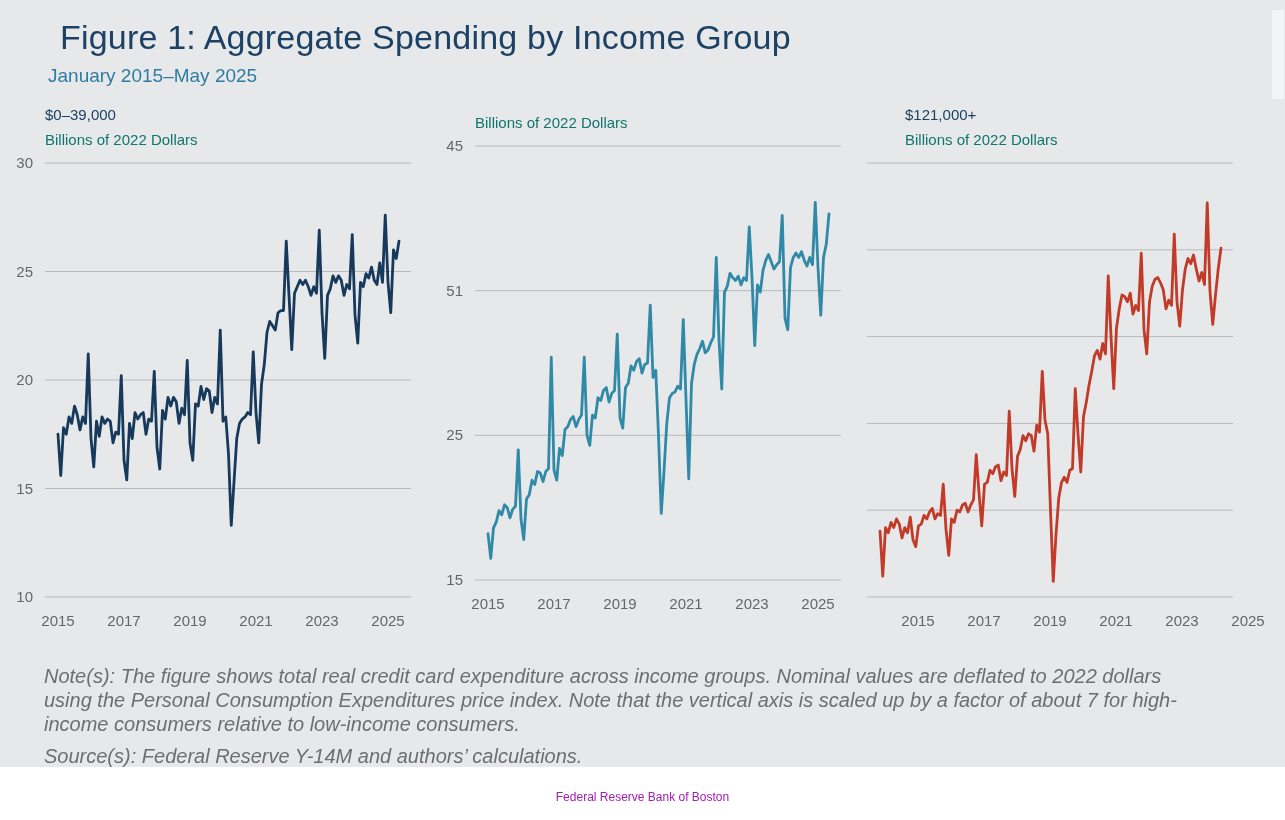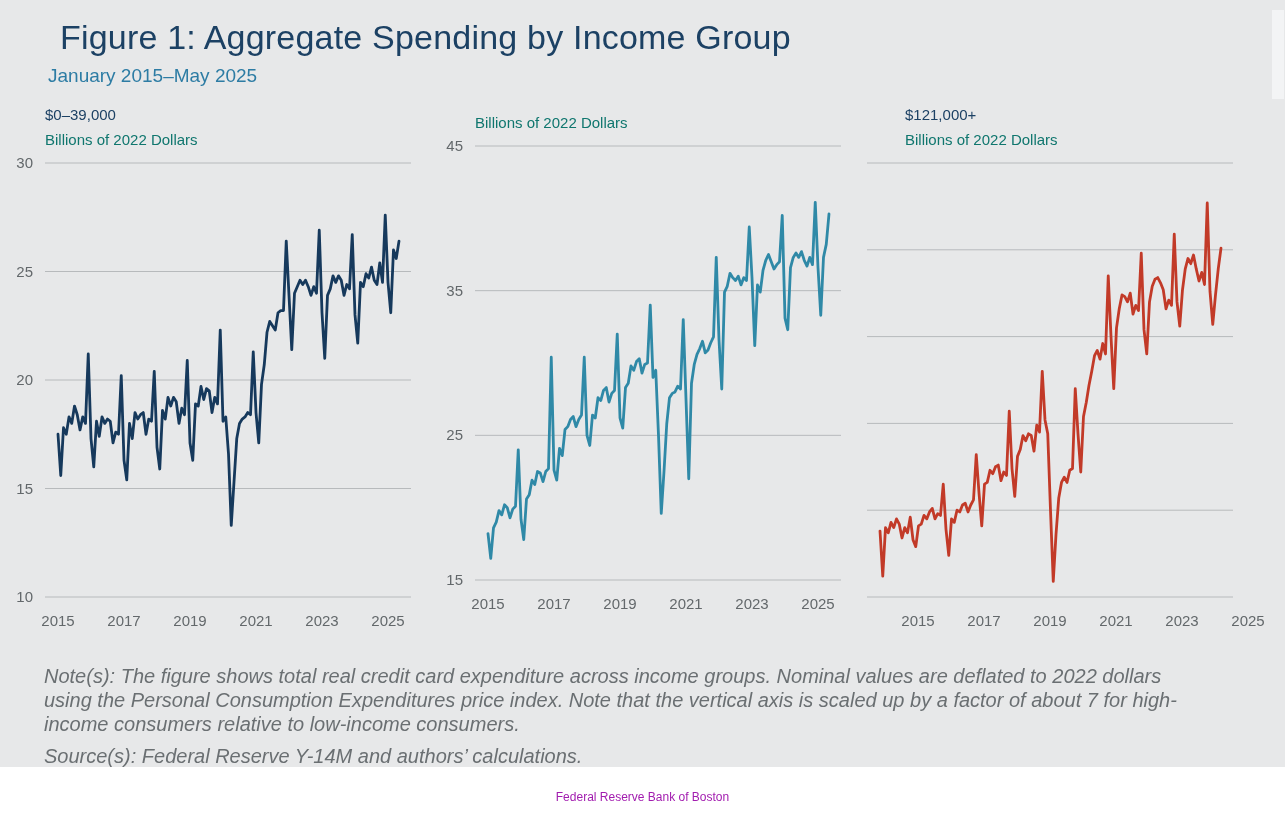--- a/index.html
+++ b/index.html
@@ -156,21 +156,21 @@
         </div>
     </div>
 
     <div class="panel">
       <div class="panel-header">
         <div class="panel-unit">Billions of 2022 Dollars</div>
       </div>
       <div class="chart-area">
         <div class="y-axis">
             <div class="y-tick" style="top: 1px;">45</div>
-            <div class="y-tick" style="top: 145.667px;">35</div>
+            <div class="y-tick" style="top: 145.667px;">51</div>
             <div class="y-tick" style="top: 290.333px;">25</div>
             <div class="y-tick" style="top: 435px;">15</div>
           </div>
         <svg class="plot" viewBox="0 0 366 455">
             <line x1="0" x2="366" y1="10" y2="10" stroke="#b7babc" stroke-width="1"></line>
             <line x1="0" x2="366" y1="154.66666666666666" y2="154.66666666666666" stroke="#b7babc" stroke-width="1"></line>
             <line x1="0" x2="366" y1="299.3333333333333" y2="299.3333333333333" stroke="#b7babc" stroke-width="1"></line>
             <line x1="0" x2="366" y1="444" y2="444" stroke="#b7babc" stroke-width="1"></line>
             <polyline points="13.00,397.71 15.75,422.30 18.50,391.92 21.25,386.13 24.00,374.56 26.75,378.90 29.50,368.77 32.25,371.67 35.00,381.79 37.75,373.11 40.50,370.22 43.25,313.80 46.00,383.24 48.75,403.49 51.50,362.99 54.25,358.65 57.00,344.18 59.75,348.52 62.50,335.50 65.25,336.95 68.00,345.63 70.75,335.50 73.50,332.61 76.25,221.21 79.00,334.05 81.75,344.18 84.50,312.35 87.25,319.59 90.00,293.55 92.75,290.65 95.50,283.42 98.25,280.53 101.00,290.65 103.75,283.42 106.50,279.08 109.25,221.21 112.00,299.33 114.75,309.46 117.50,279.08 120.25,281.97 123.00,261.72 125.75,264.61 128.50,254.49 131.25,251.59 134.00,266.06 136.75,257.38 139.50,254.49 142.25,198.07 145.00,281.97 147.75,292.10 150.50,251.59 153.25,247.25 156.00,229.89 158.75,234.23 161.50,225.55 164.25,222.66 167.00,237.13 169.75,228.45 172.50,227.00 175.25,169.13 178.00,241.47 180.75,234.23 183.50,299.33 186.25,377.45 189.00,335.50 191.75,287.76 194.50,261.72 197.25,257.38 200.00,255.93 202.75,250.15 205.50,253.04 208.25,183.60 211.00,263.17 213.75,342.73 216.50,247.25 219.25,228.45 222.00,218.32 224.75,212.53 227.50,205.30 230.25,216.87 233.00,213.98 235.75,206.75 238.50,200.96 241.25,121.39 244.00,203.85 246.75,253.04 249.50,156.11 252.25,150.33 255.00,137.31 257.75,141.65 260.50,144.54 263.25,140.20 266.00,148.88 268.75,141.65 271.50,144.54 274.25,91.01 277.00,141.65 279.75,209.64 282.50,148.88 285.25,156.11 288.00,134.41 290.75,124.29 293.50,118.50 296.25,125.73 299.00,132.97 301.75,128.63 304.50,125.73 307.25,79.44 310.00,182.15 312.75,193.73 315.50,131.52 318.25,121.39 321.00,117.05 323.75,121.39 326.50,115.61 329.25,124.29 332.00,130.07 334.75,121.39 337.50,128.63 340.25,66.42 343.00,131.52 345.75,179.26 348.50,121.39 351.25,108.37 354.00,77.99" fill="none" stroke="#2f89a7" stroke-width="2.8" stroke-linejoin="round" stroke-linecap="round"></polyline>
           </svg>

